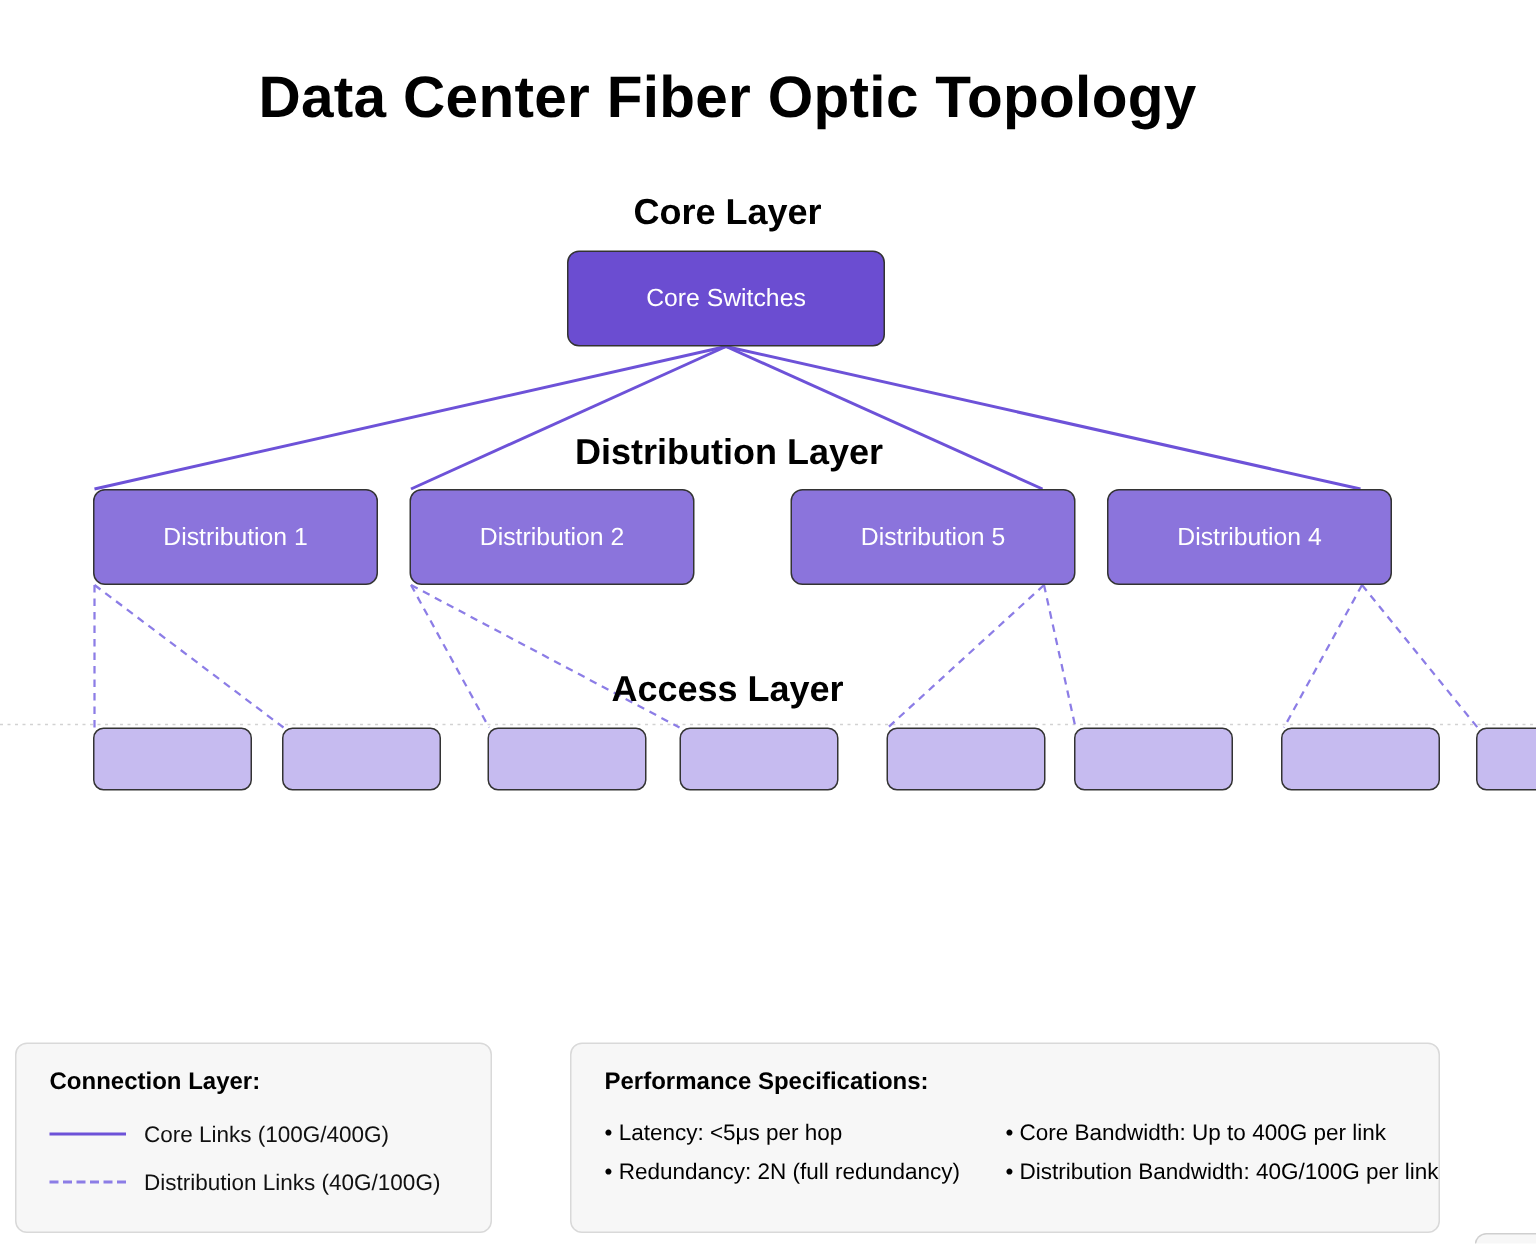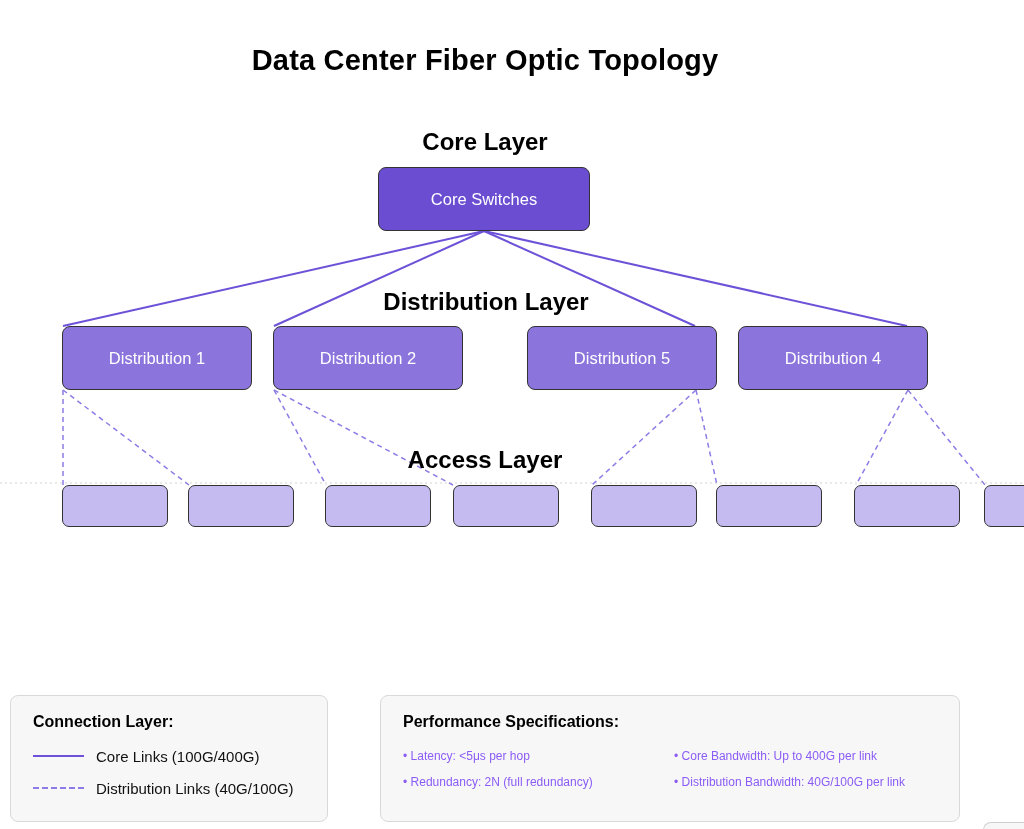--- a/index.html
+++ b/index.html
@@ -3,21 +3,21 @@
 <meta charset="utf-8">
 <style>
   * { margin: 0; padding: 0; box-sizing: border-box; }
   html, body { width: 1024px; height: 829px; background: #ffffff; overflow: hidden; }
   body { font-family: "Liberation Sans", "DejaVu Sans", sans-serif; color: #111; position: relative; }
 
   .canvas { position: absolute; inset: 0; width: 1024px; height: 829px; }
 
   .diagram-title {
     position: absolute; left: 485px; top: 44px; transform: translateX(-50%);
-    font-size: 29px; font-weight: 700; color: #000; white-space: nowrap; letter-spacing: 0.2px;
+    font-size: 39px; font-weight: 700; color: #000; white-space: nowrap; letter-spacing: 0.2px;
   }
   .layer-label {
     position: absolute; transform: translateX(-50%);
     font-size: 24px; font-weight: 700; color: #000; white-space: nowrap; z-index: 3;
   }
   .layer-label.core { left: 485px; top: 128px; }
   .layer-label.distribution { left: 486px; top: 288px; }
   .layer-label.access { left: 485px; top: 446px; }
 
   svg.wires { position: absolute; left: 0; top: 0; z-index: 1; pointer-events: none; }
@@ -47,21 +47,21 @@
 
   .legend-row { display: flex; align-items: center; height: 26px; margin-bottom: 6px; }
   .line-sample { display: inline-block; width: 51px; margin-left: 0; margin-right: 12px; }
   .line-sample.solid  { border-top: 2.5px solid #6D52D8; }
   .line-sample.dashed { border-top: 2px dashed #8C7DE6; }
   .legend-item-label { font-size: 15px; color: #111; white-space: nowrap; }
 
   .specs-grid { display: flex; }
   .specs-col { list-style: none; }
   .specs-col.left  { width: 271px; }
-  .specs-col li { font-size: 12px; line-height: 26px; white-space: nowrap; color: #8b5cf6; }
+  .specs-col li { font-size: 15px; line-height: 26px; white-space: nowrap; color: #000000; }
   .specs-col li::before { content: "• "; }
 
   .partial-box {
     position: absolute; left: 983px; top: 822px; width: 70px; height: 24px; z-index: 2;
     background: #f7f7f7; border: 1px solid #cfcfcf; border-radius: 8px 8px 0 0; border-bottom: none;
   }
 </style>
 </head>
 <body>
 

